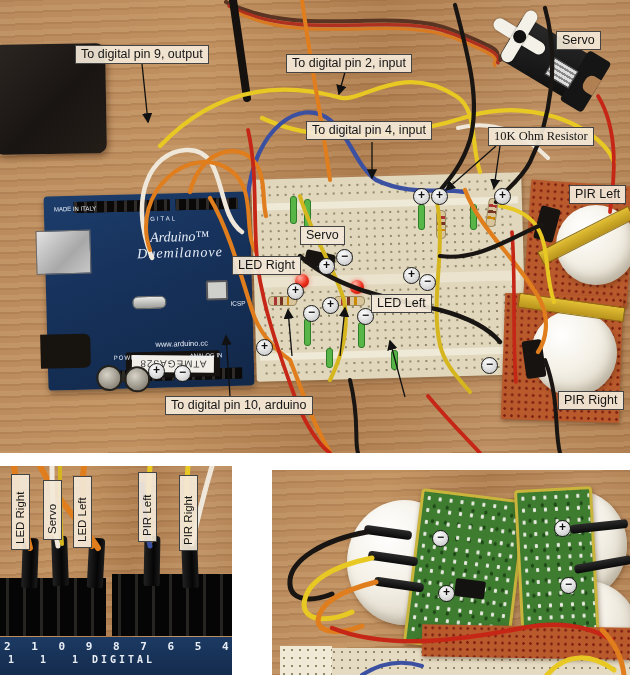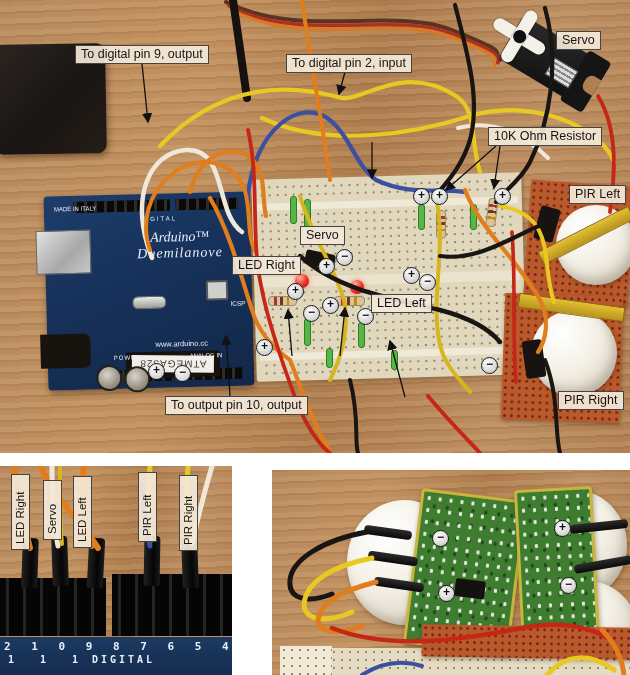--- a/index.html
+++ b/index.html
@@ -237,27 +237,28 @@
     <div class="mk" style="left:303px;top:305px;">−</div>
     <div class="mk" style="left:322px;top:297px;">+</div>
     <div class="mk" style="left:357px;top:308px;">−</div>
     <div class="mk" style="left:256px;top:339px;">+</div>
     <div class="mk" style="left:148px;top:363px;">+</div>
     <div class="mk" style="left:174px;top:365px;">−</div>
     <div class="mk" style="left:481px;top:357px;">−</div>
 
     <div class="ann" style="left:75px;top:45px;text-align:right;">To digital pin 9, output</div>
     <div class="ann" style="left:286px;top:54px;">To digital pin 2, input</div>
+    <div class="ann" style="left:306px;top:121px;">To digital pin 4, input</div>
     <div class="ann" style="left:556px;top:31px;">Servo</div>
-    <div class="ann" style="left:488px;top:127px;">10K Ohm Resistor</div>
+    <div class="ann" style="left:488px;top:127px;font-family:Liberation Serif, serif;">10K Ohm Resistor</div>
     <div class="ann" style="left:569px;top:185px;">PIR Left</div>
     <div class="ann" style="left:300px;top:226px;">Servo</div>
     <div class="ann" style="left:232px;top:256px;">LED Right</div>
     <div class="ann" style="left:371px;top:294px;">LED Left</div>
-    <div class="ann" style="left:165px;top:396px;">To output pin 10, output</div>
+    <div class="ann" style="left:165px;top:396px;">To digital pin 10, arduino</div>
     <div class="ann" style="left:558px;top:391px;">PIR Right</div>
   </div>
 
   <div class="photo" style="left:0;top:466px;width:232px;height:209px;">
     <svg class="wires" style="left:0;top:0;" width="232" height="209" viewBox="0 0 232 209">
       <g fill="none" stroke-linecap="round">
         <path d="M14,0 C18,30 24,60 30,82" stroke="#e07d1d" stroke-width="6"></path>
         <path d="M40,0 C60,40 85,60 98,82" stroke="#e07d1d" stroke-width="6"></path>
         <path d="M52,0 C52,30 54,60 58,80" stroke="#efe8da" stroke-width="5"></path>
         <path d="M60,0 C60,30 60,58 62,78" stroke="#d6b61e" stroke-width="4"></path>

